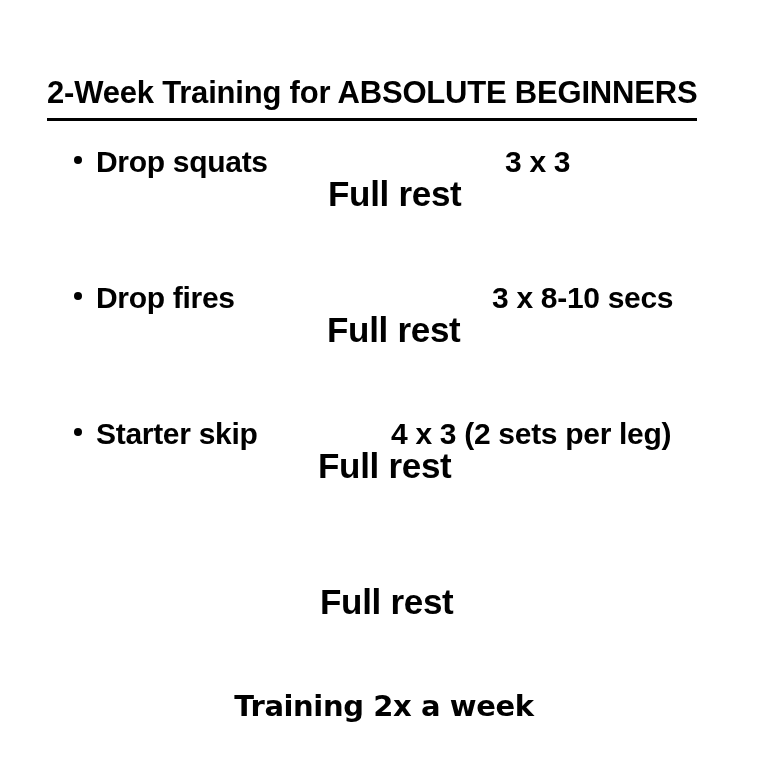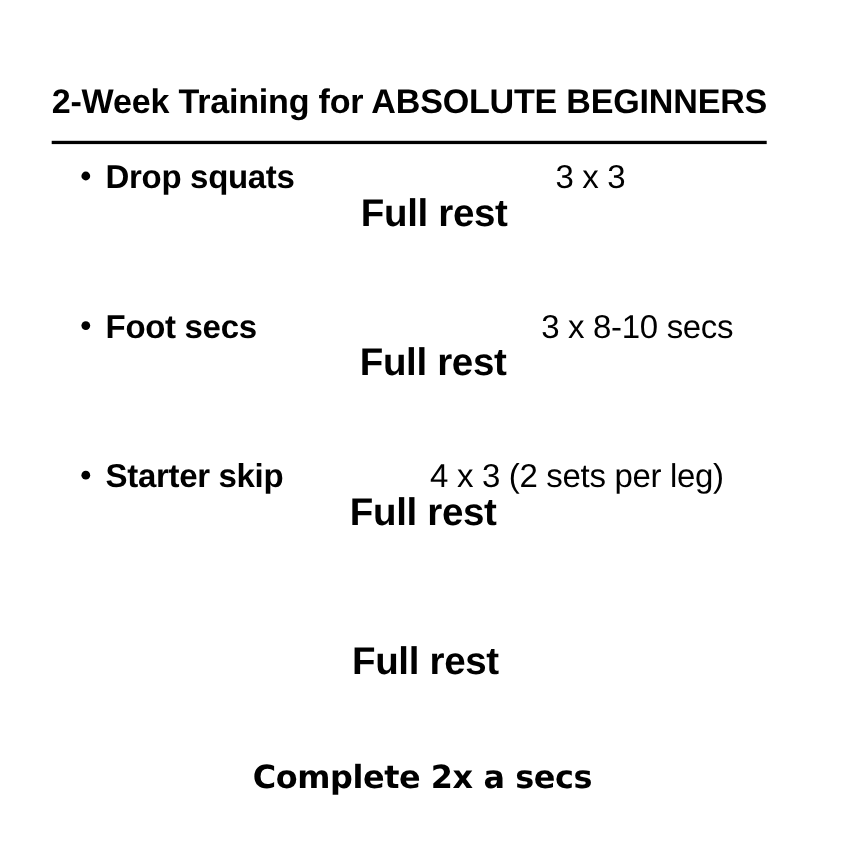--- a/index.html
+++ b/index.html
@@ -33,21 +33,21 @@
   }
   .title {
     font-family: "Liberation Sans", sans-serif;
     font-size: 31px;
     font-weight: 700;
     letter-spacing: -0.2px;
     line-height: 34px;
     color: #000000;
     white-space: nowrap;
     display: inline-block;
-    padding-bottom: 18px;
+    padding-bottom: 8px;
     border-bottom: 3px solid #000000;
   }
 
   
   .list {
     position: absolute;
     left: 0;
     top: 140px;
     width: 712px;
   }
@@ -80,21 +80,21 @@
     font-weight: 700;
     line-height: 44px;
     letter-spacing: -0.3px;
     white-space: nowrap;
   }
 
   .item-value {
     position: absolute;
     top: 0;
     font-size: 30px;
-    font-weight: 400;
+    font-weight: 700;
     line-height: 44px;
     letter-spacing: -0.3px;
     white-space: nowrap;
   }
 
   .item-rest {
     position: absolute;
     top: 32px;
     font-size: 35px;
     font-weight: 700;
@@ -138,21 +138,21 @@
         <span class="bullet-dot"></span>
         <span class="item-label">Drop squats</span>
         <span class="item-value" id="v0" style="left: 505px;">3 x 3</span>
       </div>
       <span class="item-rest" id="r0" style="left: 328px;">Full rest</span>
     </div>
 
     <div class="item">
       <div class="item-main">
         <span class="bullet-dot"></span>
-        <span class="item-label">Foot secs</span>
+        <span class="item-label">Drop fires</span>
         <span class="item-value" id="v1" style="left: 492px;">3 x 8-10 secs</span>
       </div>
       <span class="item-rest" id="r1" style="left: 327px;">Full rest</span>
     </div>
 
     <div class="item">
       <div class="item-main">
         <span class="bullet-dot"></span>
         <span class="item-label">Starter skip</span>
         <span class="item-value" id="v2" style="left: 391px;">4 x 3 (2 sets per leg)</span>
@@ -160,16 +160,16 @@
       <span class="item-rest" id="r2" style="left: 318px;">Full rest</span>
     </div>
 
     <div class="item">
       <span class="item-rest" id="r3" style="left: 320px;">Full rest</span>
     </div>
 
   </div>
 
   <div class="footer">
-    <span class="footer-text">Complete 2x a secs</span>
+    <span class="footer-text">Training 2x a week</span>
   </div>
 
 </div>
 
 </body></html>

